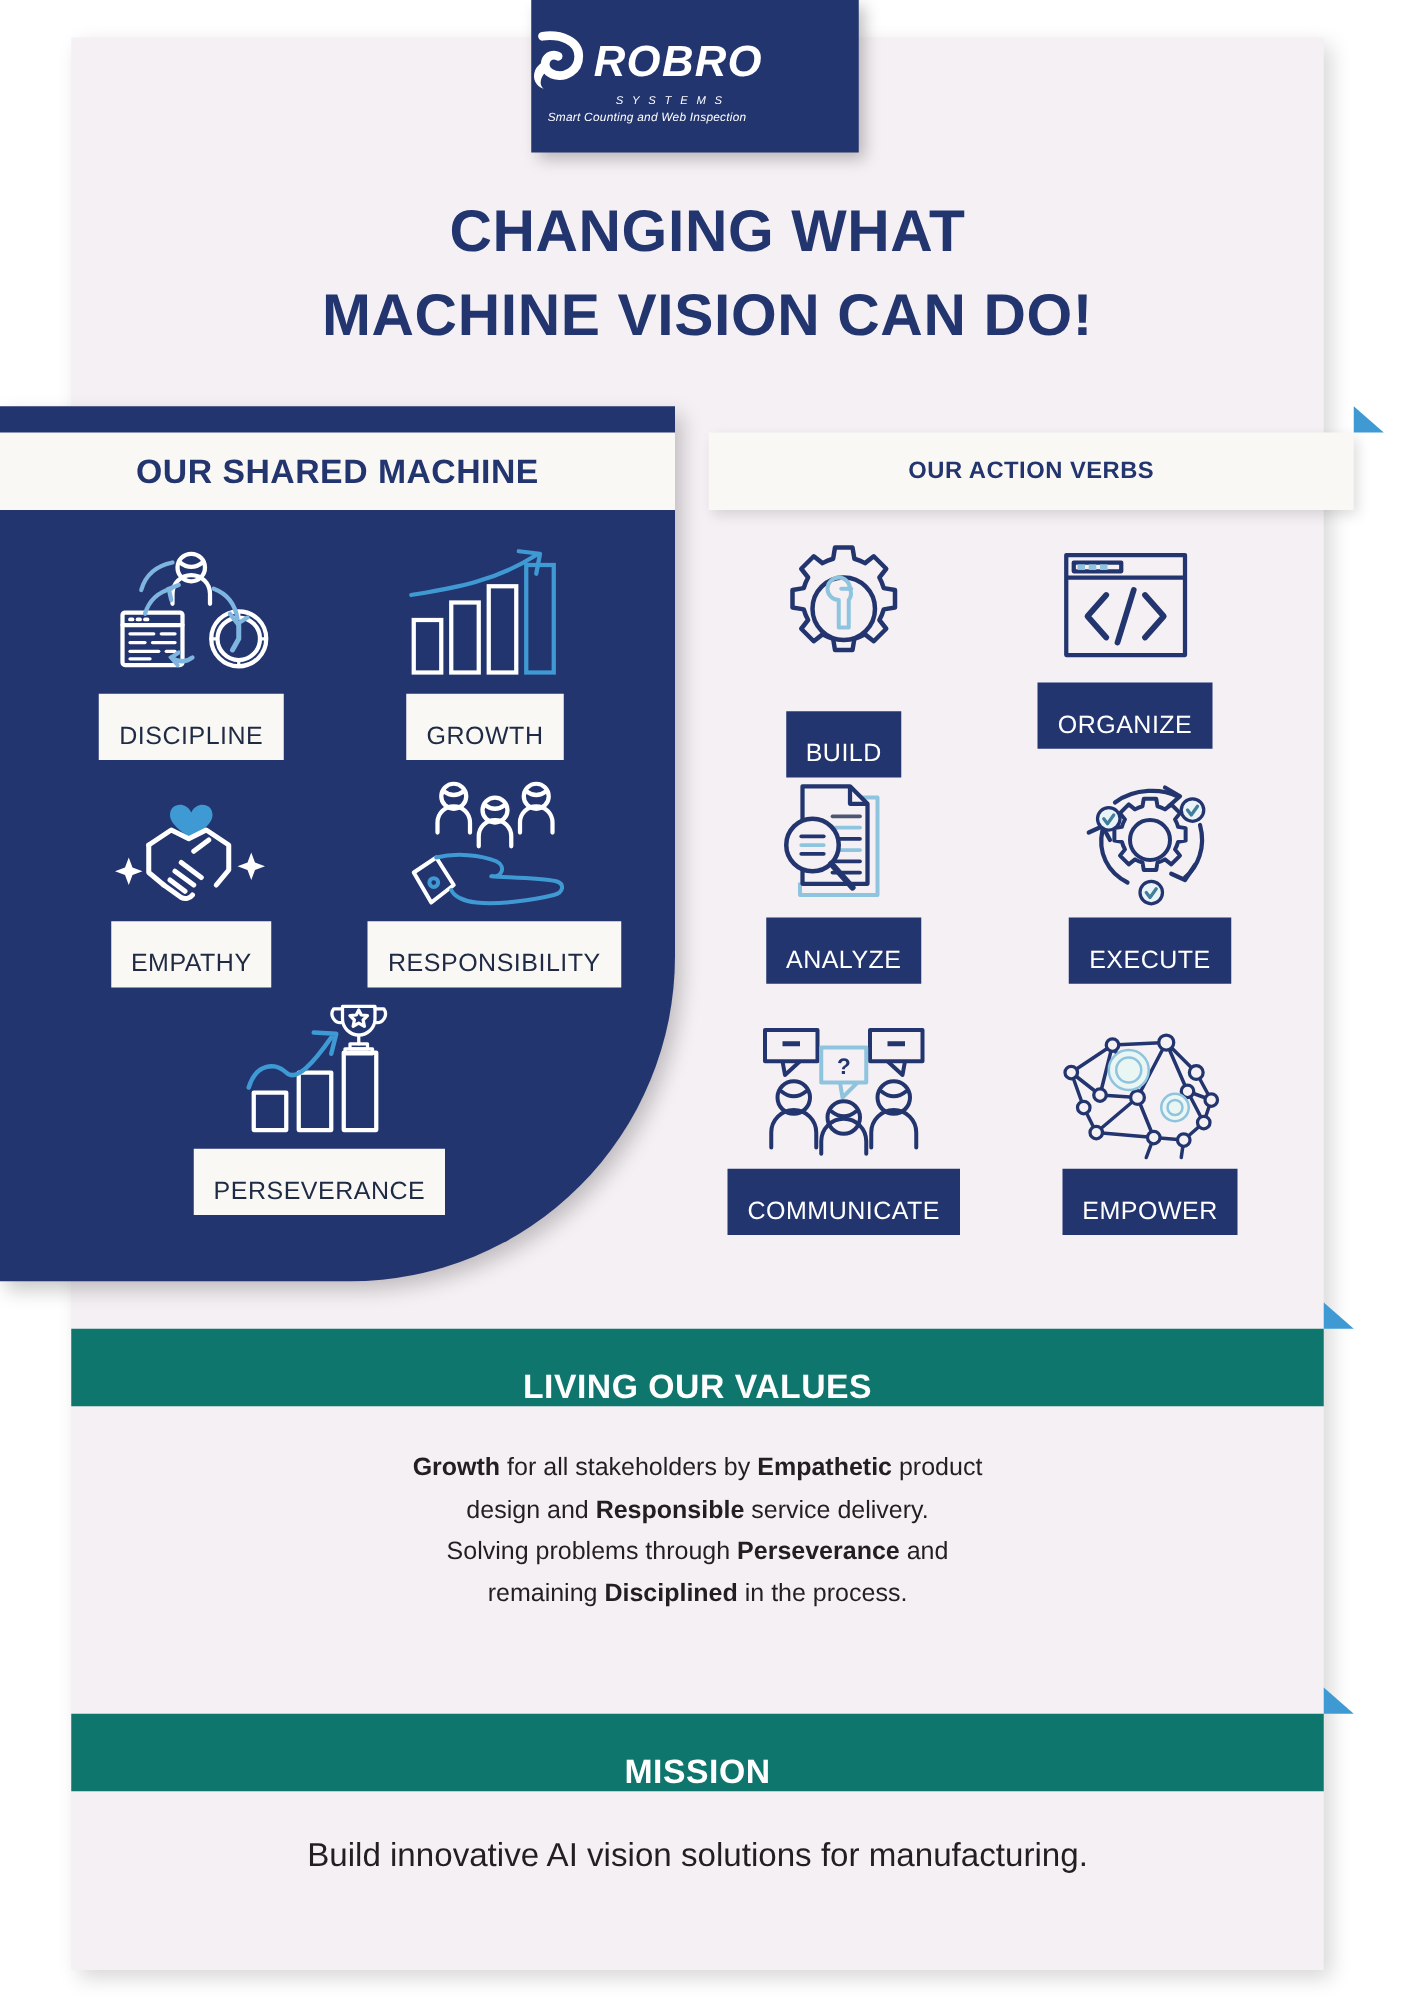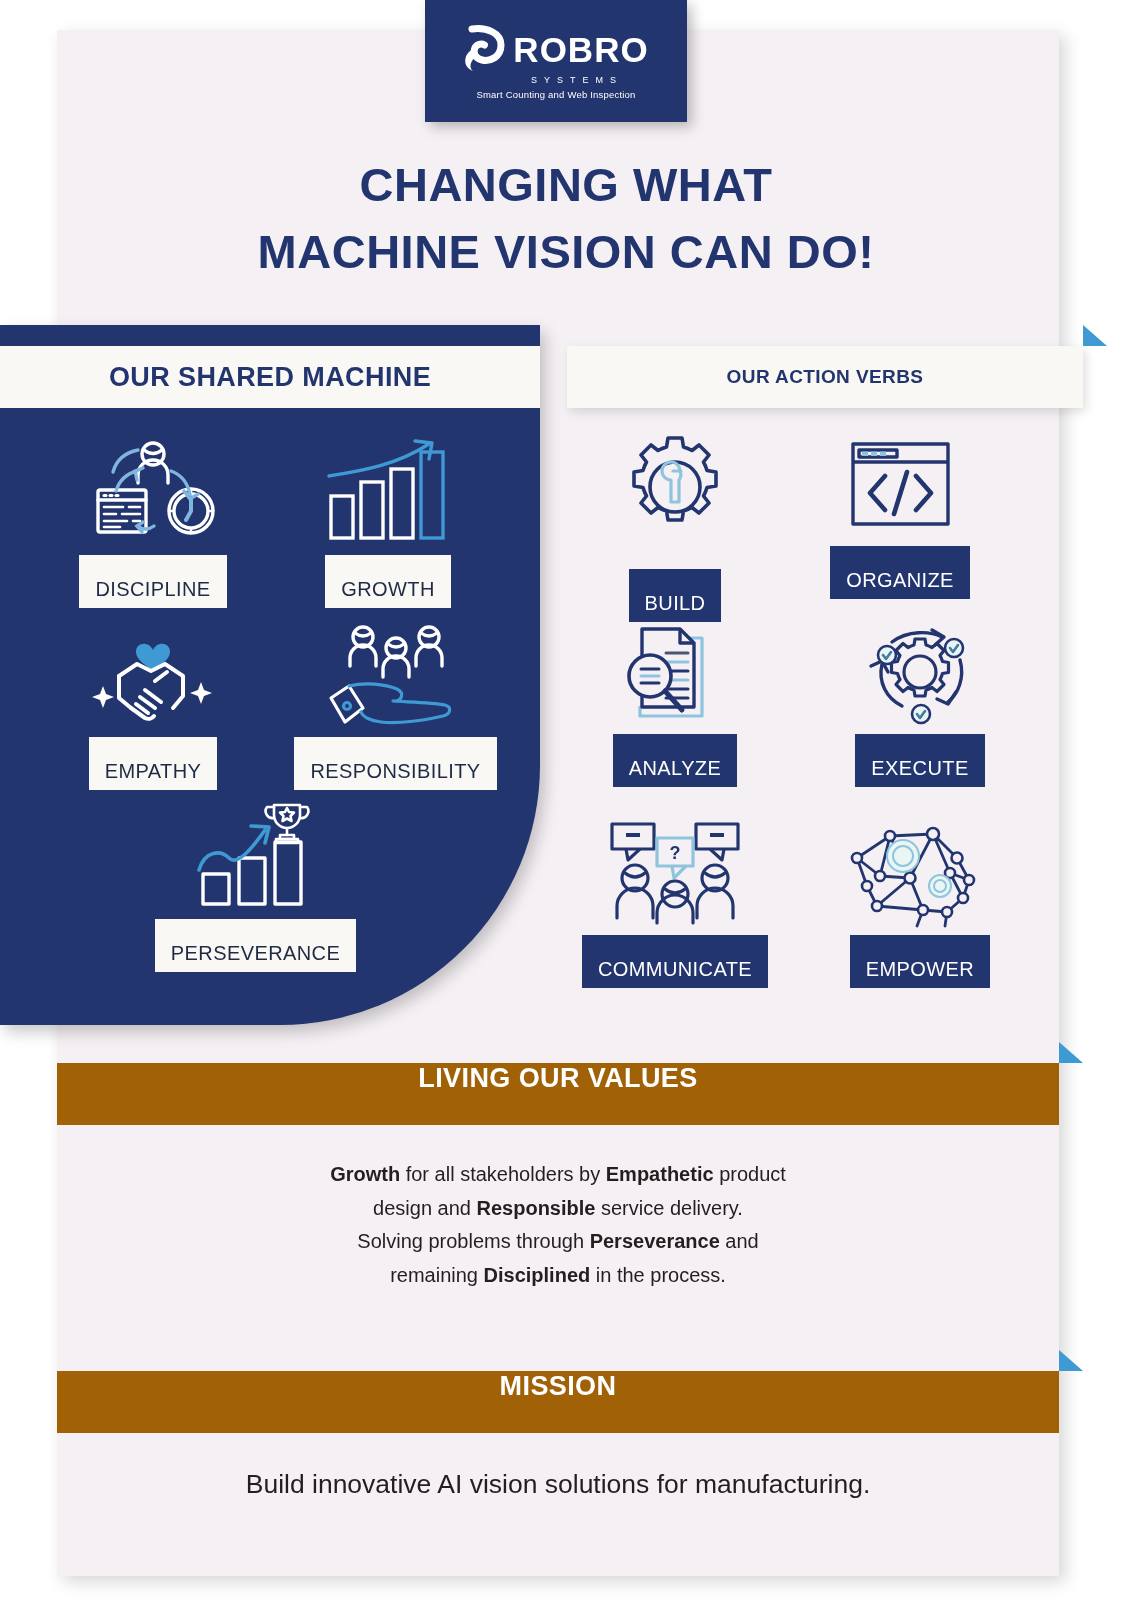--- a/index.html
+++ b/index.html
@@ -18,22 +18,23 @@
     width: 1002px; height: 1546px;
     background: #f5f0f4;
     box-shadow: 6px 6px 16px rgba(0,0,0,0.16);
   }
 
   
   .logo-block {
     position: absolute; left: 425px; top: 0; width: 262px; height: 122px;
     background: #23356f;
     box-shadow: 5px 5px 12px rgba(0,0,0,0.25);
-    display: flex; align-items: center; justify-content: center;
+    display: flex; align-items: center; justify-content: flex-start;
     z-index: 12;
+    font-style: italic;
   }
   .logo-inner { display: flex; flex-direction: column; align-items: center; transform: translateY(2px); }
   .logo-row { display: flex; align-items: center; gap: 6px; }
   .logo-mark { width: 44px; height: 46px; }
   .logo-word {
     color: #ffffff; font-size: 35px; font-weight: 700;
     letter-spacing: 1px; line-height: 1;
     font-family: "Liberation Sans", sans-serif;
   }
   .logo-sys {
@@ -94,22 +95,22 @@
     margin-top: 9px; padding: 24px 16px 9px;
     font-size: 20px; font-weight: 400; letter-spacing: 0.4px;
     white-space: nowrap; line-height: 1;
   }
   .chip-light { background: #faf8f5; color: #1f2a44; }
   .chip-dark  { background: #23356f; color: #ffffff; }
 
   
   .banner {
     position: absolute; left: 57px; width: 1002px; height: 62px;
-    background: #a16207;
-    display: flex; align-items: flex-start; justify-content: center;
+    background: #0f766e;
+    display: flex; align-items: flex-end; justify-content: center;
     color: #ffffff; font-size: 27px; font-weight: 700; letter-spacing: 0.4px;
     z-index: 5;
   }
   .banner .fold { right: -24px; top: -21px; }
 
   .body-text {
     position: absolute; left: 120px; width: 876px;
     text-align: center; color: #231f20;
     font-size: 20px; line-height: 1.68;
   }

